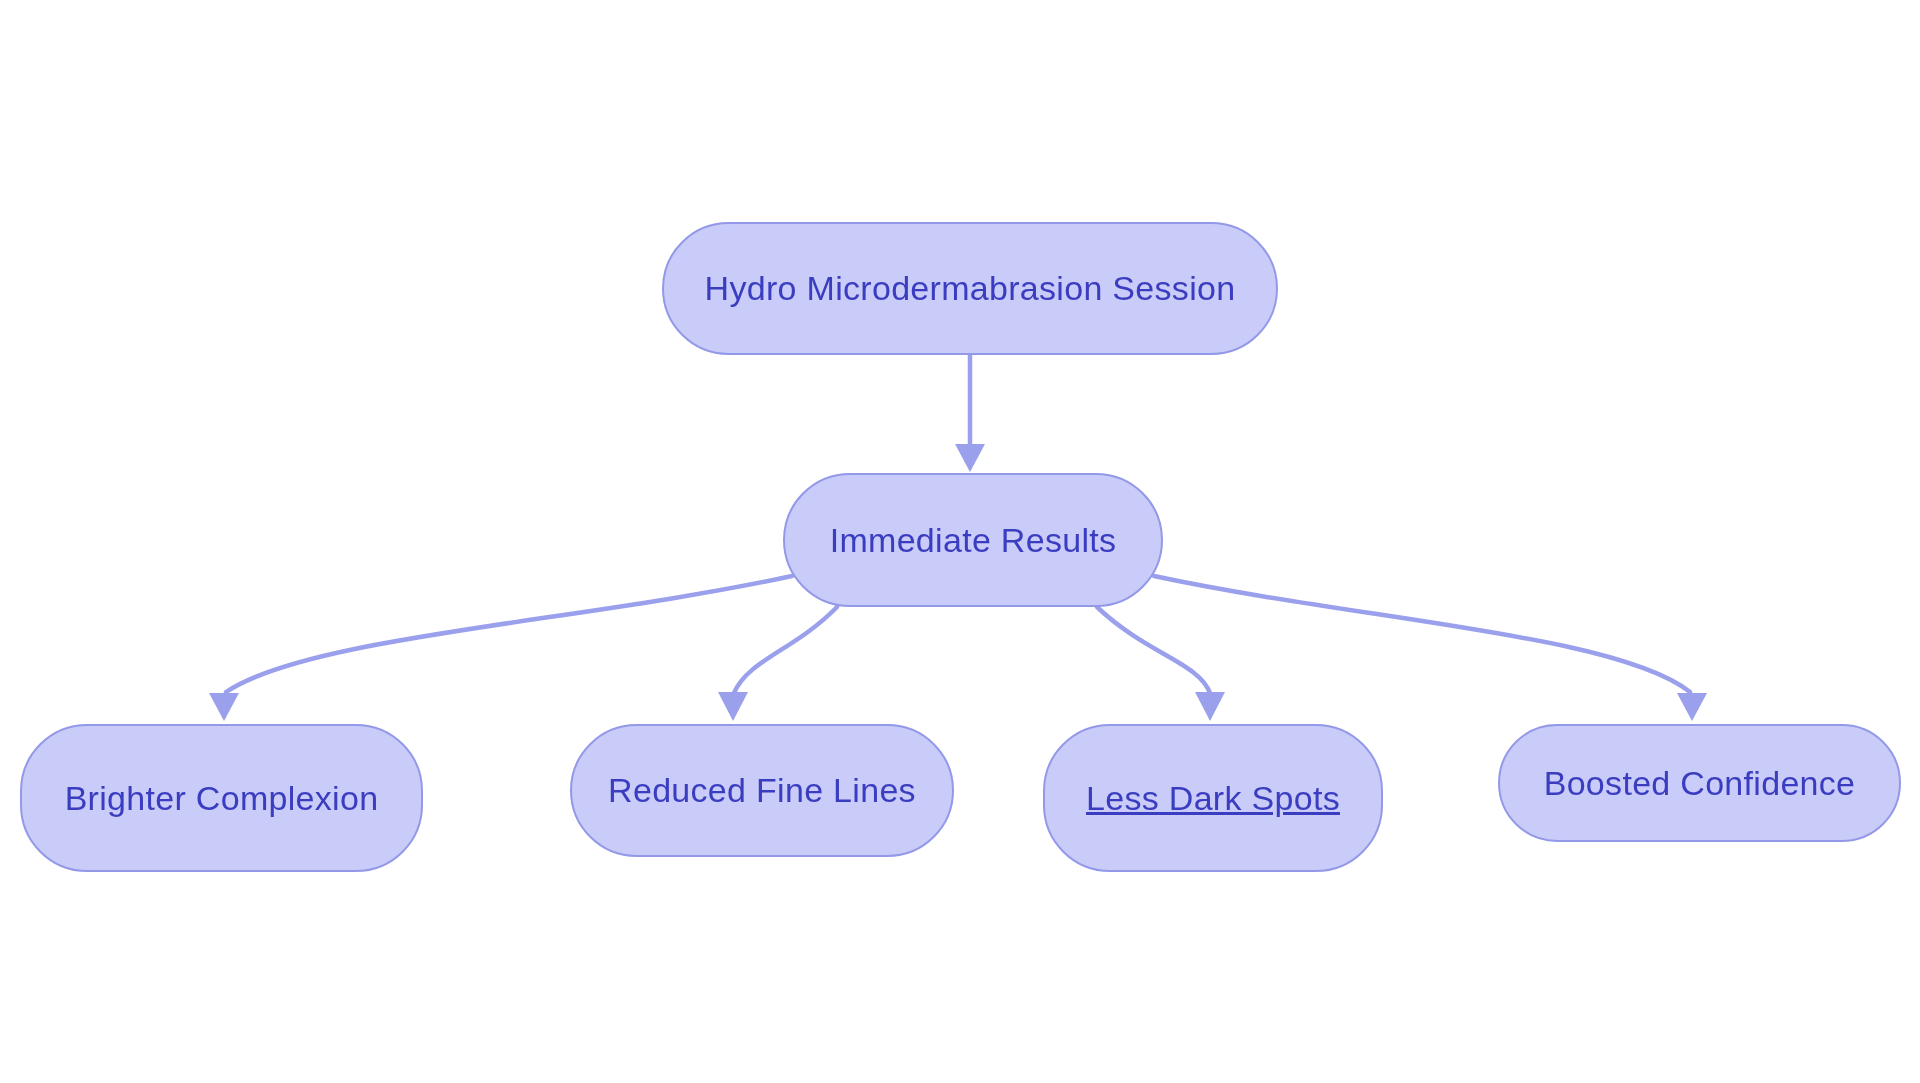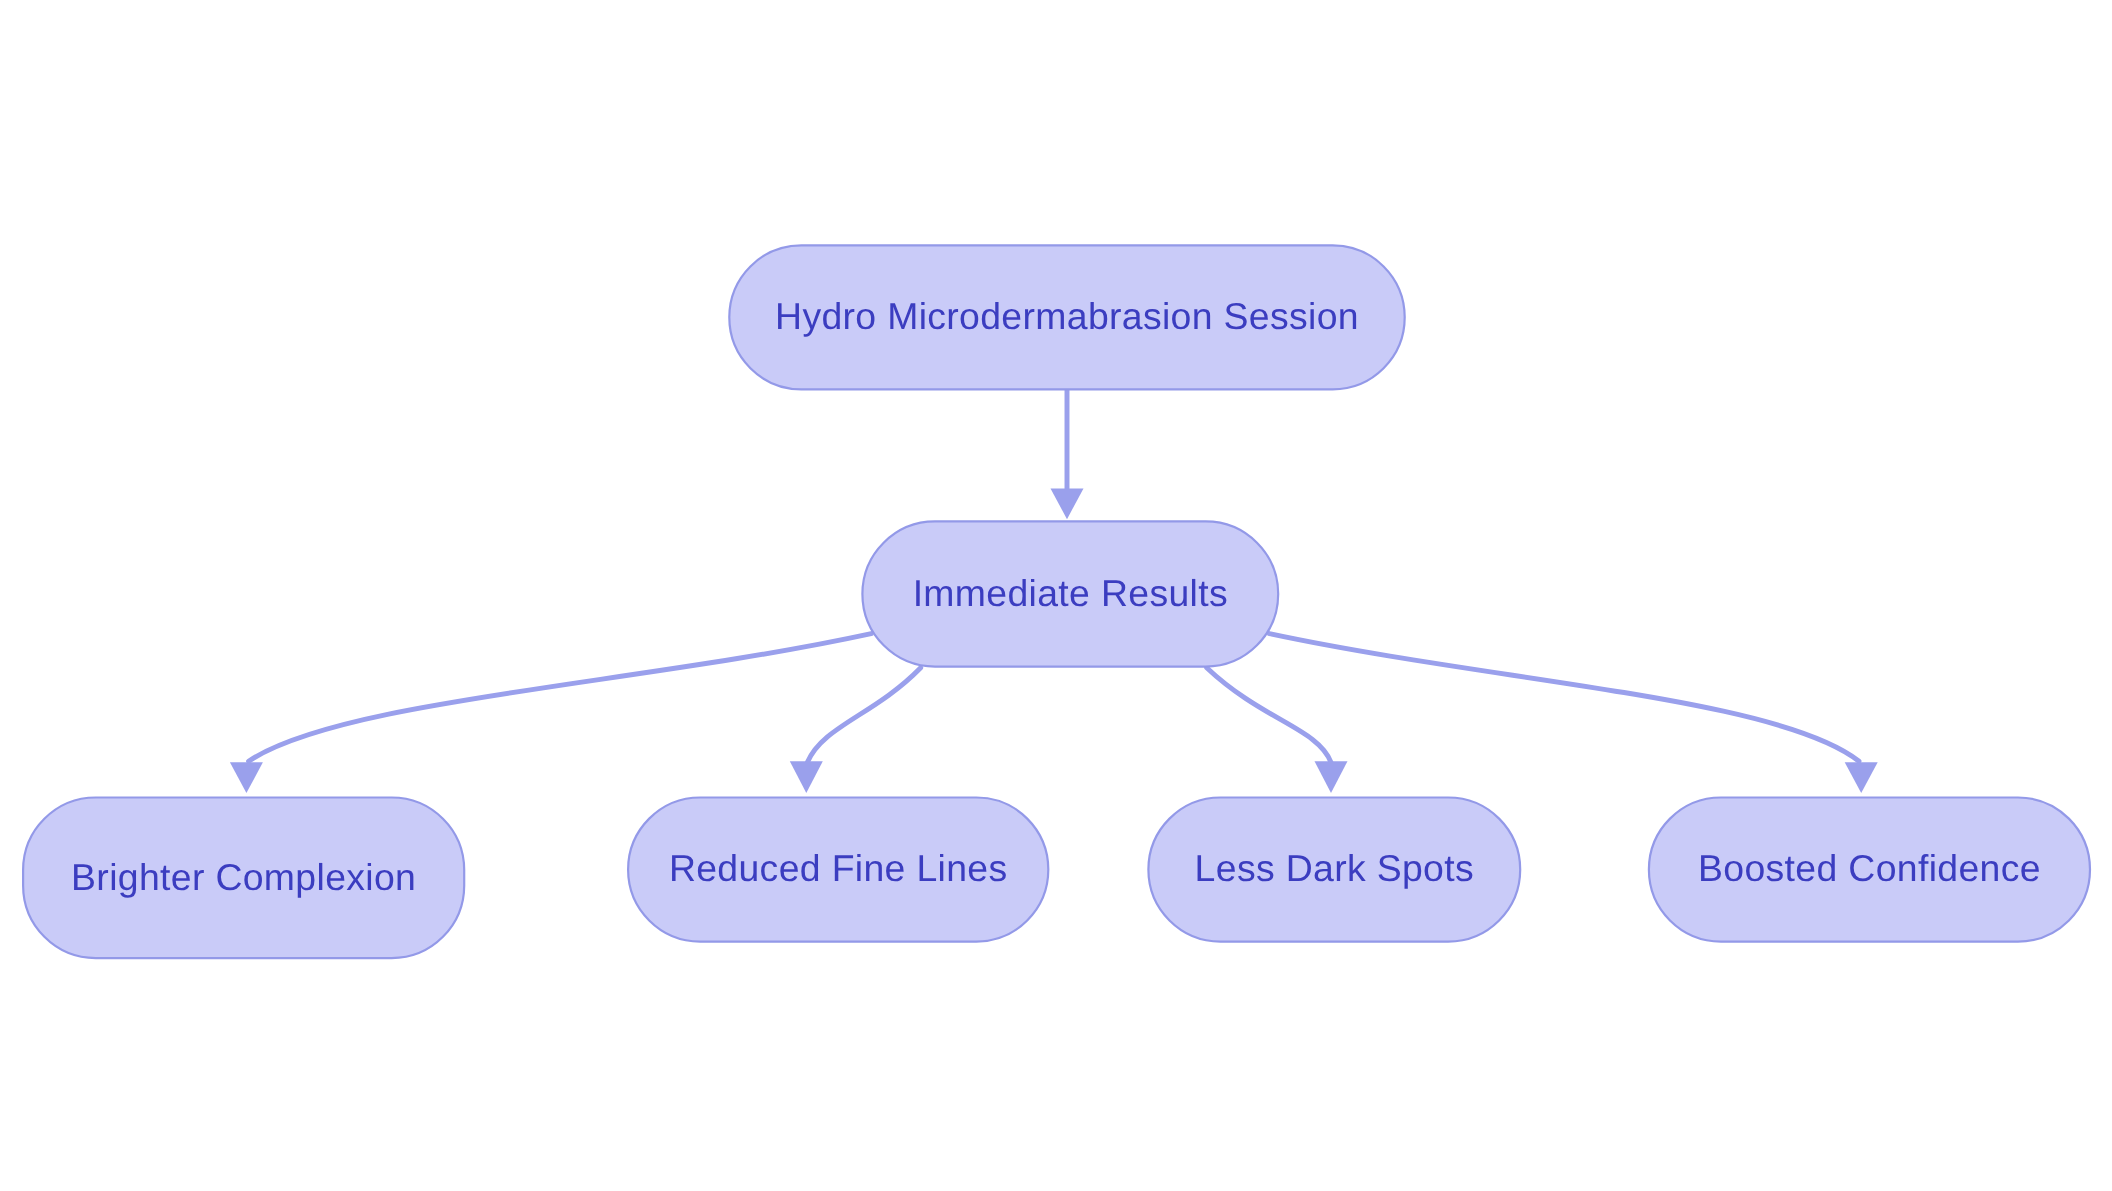--- a/index.html
+++ b/index.html
@@ -38,22 +38,22 @@
     font-size:34px;
     letter-spacing:0.3px;
     box-sizing:border-box;
     text-align:center;
     white-space:nowrap;
   }
   #node-root{left:662px;top:222px;width:616px;height:133px;}
   #node-mid {left:783px;top:473px;width:380px;height:134px;}
   #node-b1  {left:20px;  top:724px;width:403px;height:148px;}
   #node-b2  {left:570px; top:724px;width:384px;height:133px;}
-  #node-b3  {left:1043px;top:724px;width:340px;height:133px;}
-  #node-b4  {left:1498px;top:724px;width:403px;height:133px;}
+  #node-b3  {left:1043px;top:724px;width:340px;height:148px;text-decoration:underline;}
+  #node-b4  {left:1498px;top:724px;width:403px;height:118px;}
 </style>
 </head>
 <body>
 
 <div class="canvas">
 
   <svg class="edges-layer" viewBox="0 0 1920 1083" xmlns="http://www.w3.org/2000/svg">
 
     <g>
       <path class="edge-path" d="M 970 355 L 970 446"></path>

